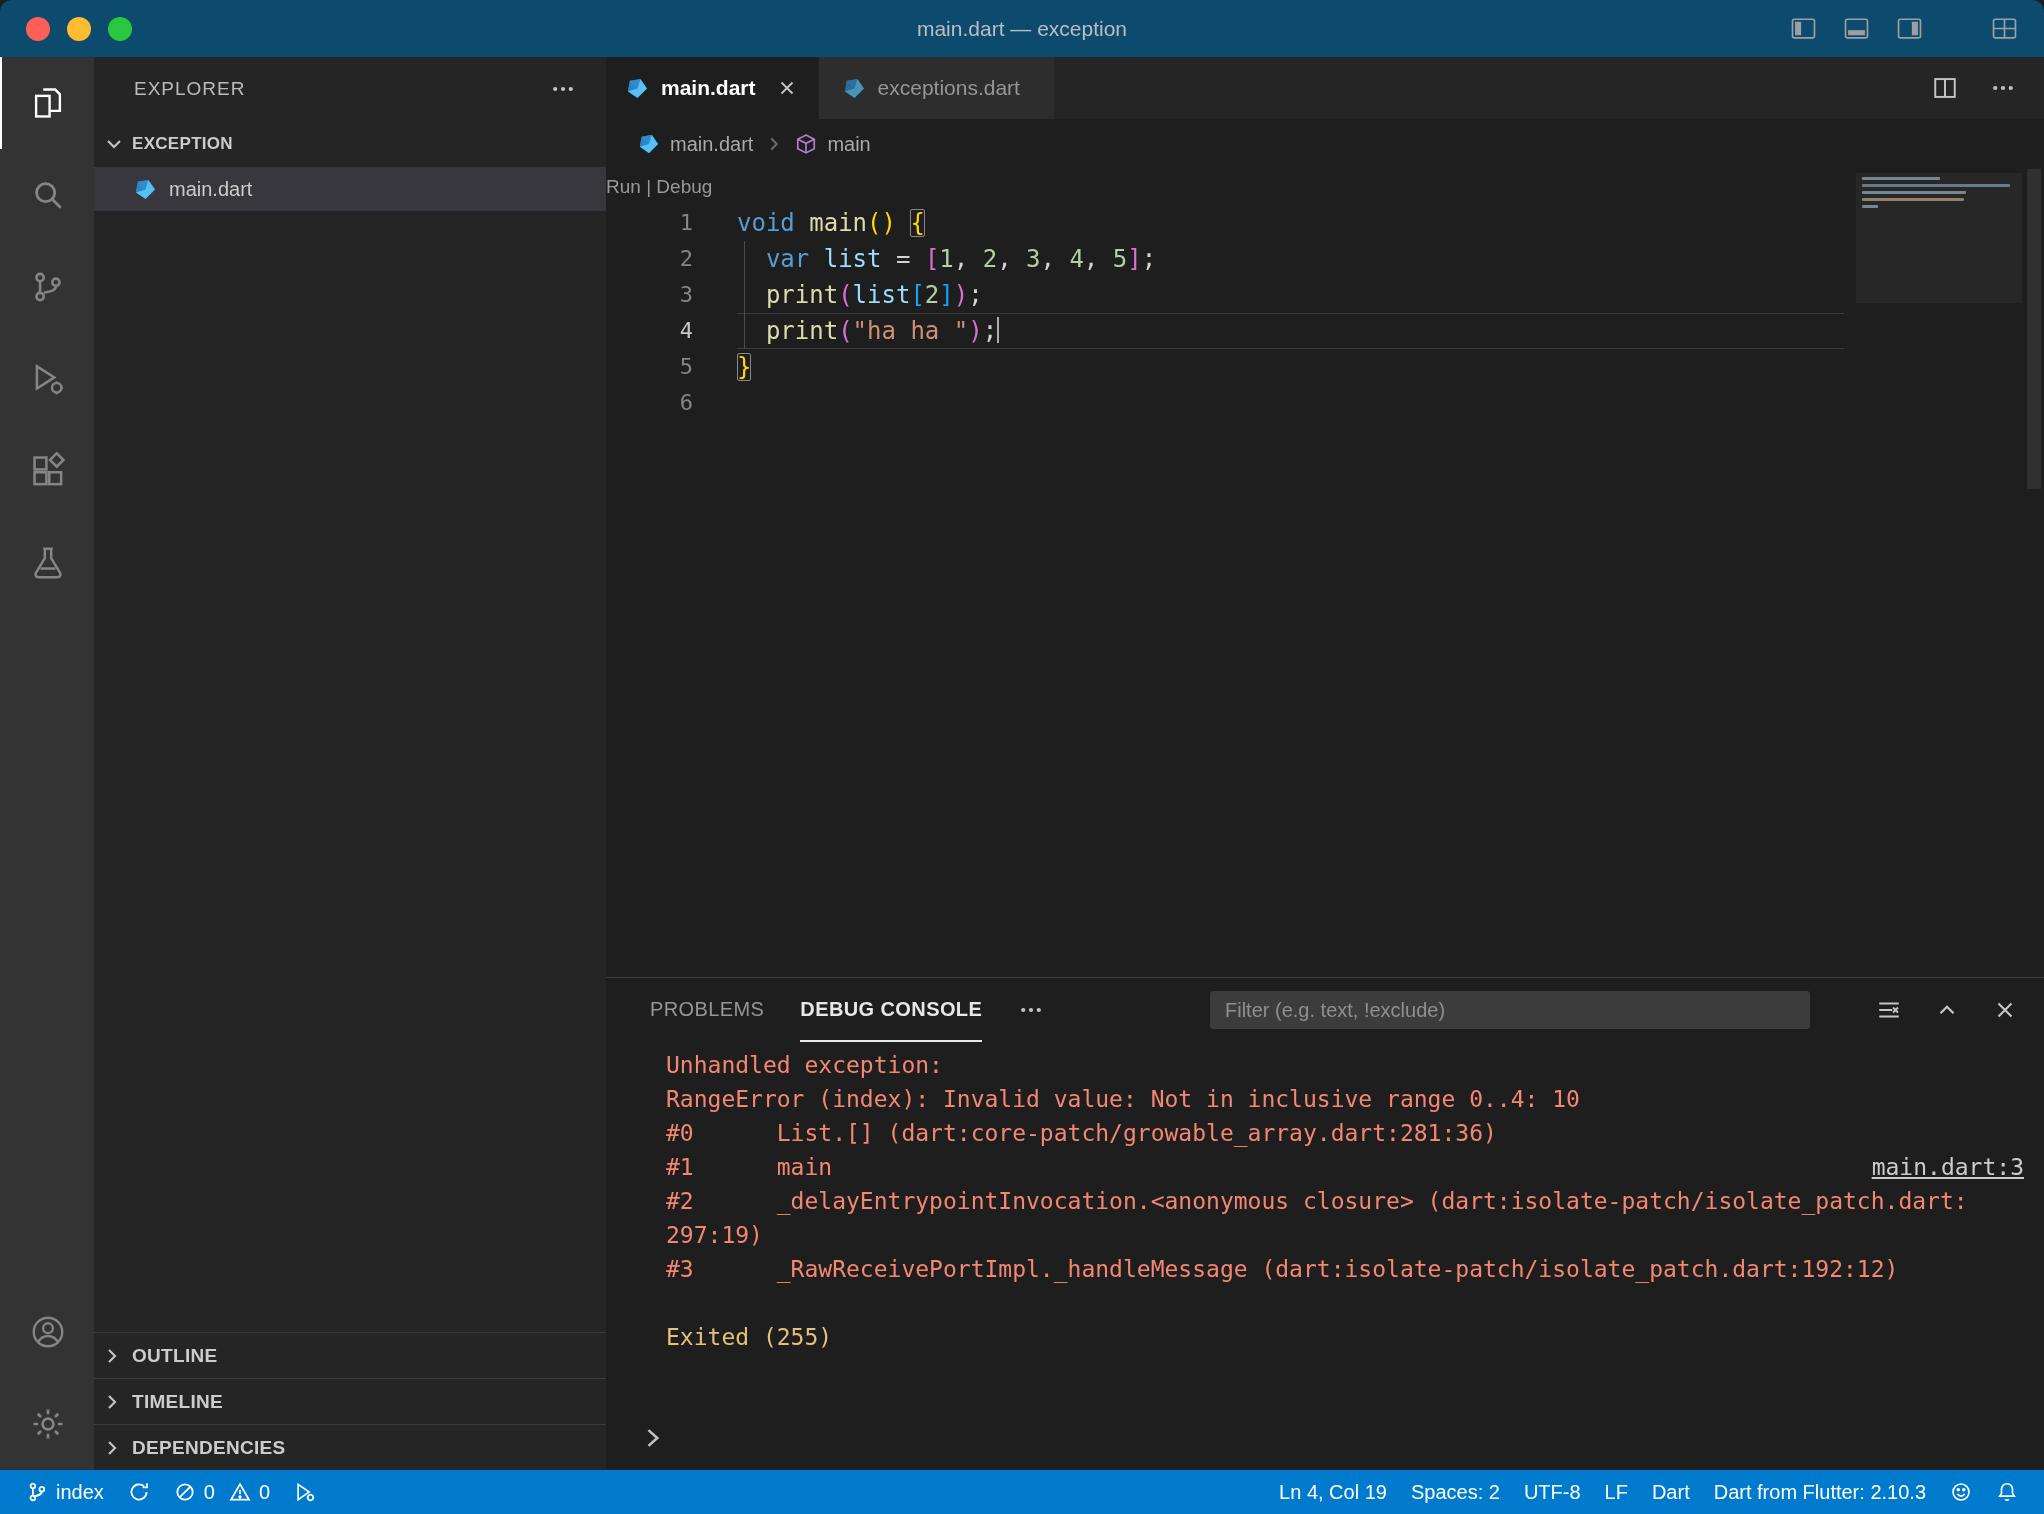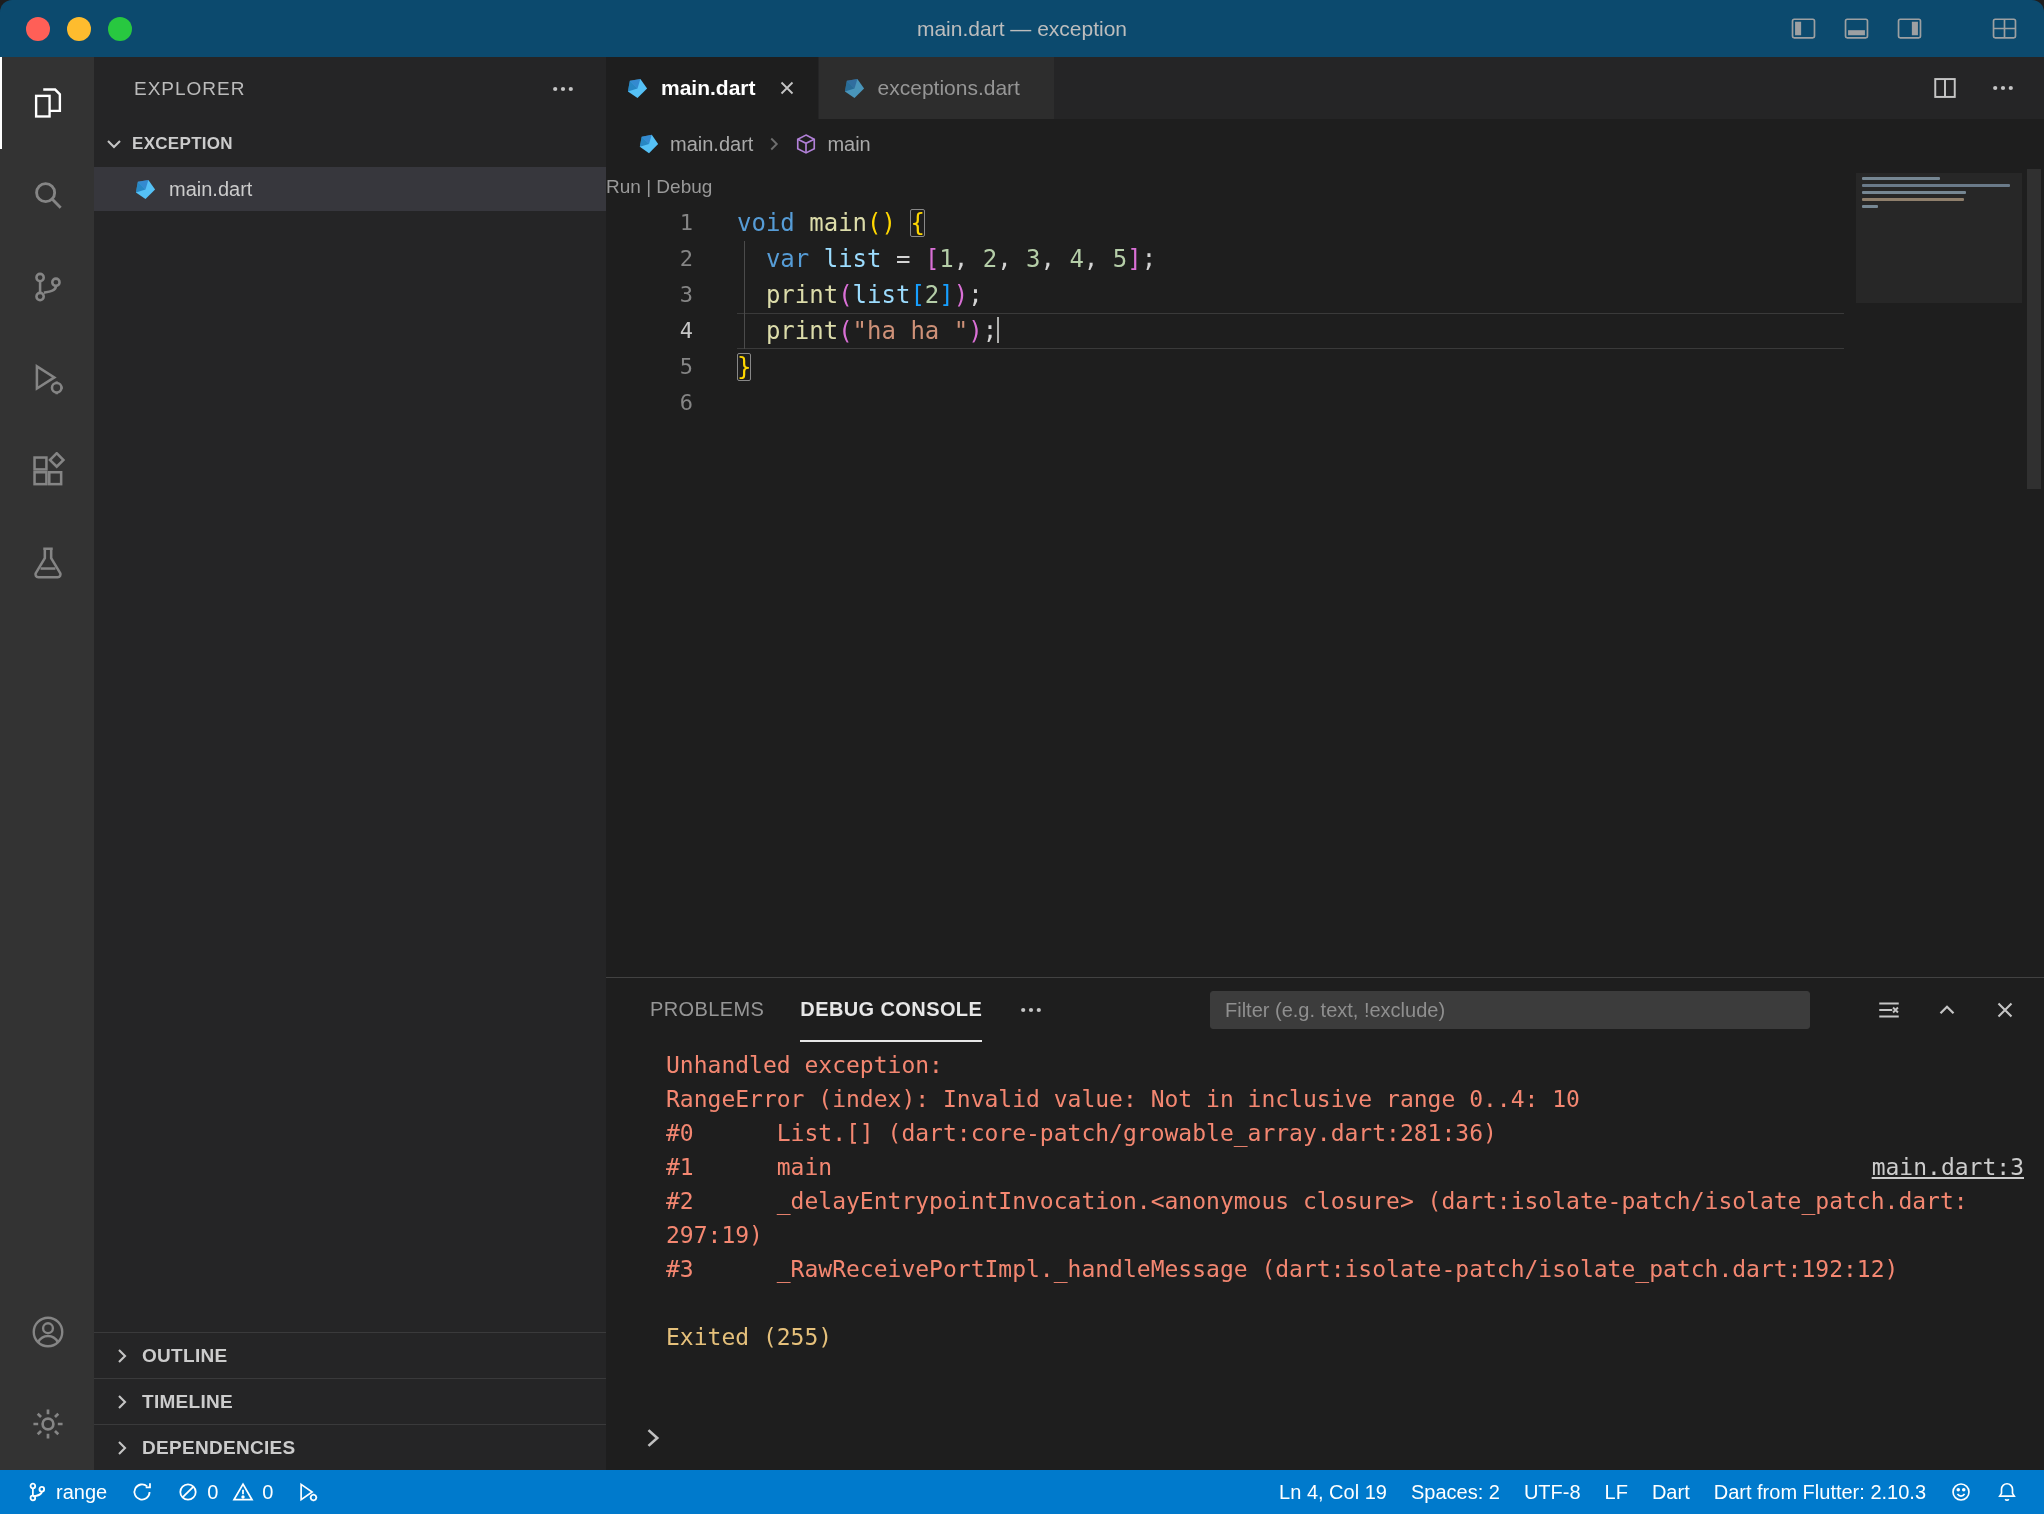--- a/index.html
+++ b/index.html
@@ -36,21 +36,21 @@
   
   .sidebar { width:512px; background:#252526; display:flex; flex-direction:column; flex:none; }
   .sb-header { height:64px; display:flex; align-items:center; padding:0 30px 0 40px;
                color:#bbbbbb; font-size:19px; letter-spacing:1px; }
   .sb-header .more { margin-left:auto; color:#c5c5c5; }
   .sb-section { height:46px; display:flex; align-items:center; gap:6px; padding-left:8px;
                 color:#cccccc; font-weight:bold; font-size:17px; letter-spacing:.3px; }
   .file-row { height:44px; display:flex; align-items:center; gap:12px; padding-left:40px;
               background:#37373d; color:#cccccc; font-size:20px; }
   .sb-spacer { flex:1; }
-  .sb-bottom-row { height:46px; display:flex; align-items:center; gap:8px; padding-left:16px;
+  .sb-bottom-row { height:46px; display:flex; align-items:center; gap:8px; padding-left:6px;
                    font-weight:bold; font-size:19px; color:#cccccc;
                    border-top:1px solid rgba(204,204,204,.13); letter-spacing:.3px; }
   .chev { color:#c5c5c5; display:flex; }
 
   
   .editor-region { flex:1; display:flex; flex-direction:column; background:#1e1e1e; min-width:0; }
   .tabbar { height:62px; background:#252526; display:flex; align-items:stretch; flex:none; }
   .tab { display:flex; align-items:center; gap:12px; padding:0 20px; font-size:21px; }
   .tab.active { background:#1e1e1e; color:#ffffff; }
   .tab.inactive { background:#2d2d2d; color:#969696; margin-left:1px; padding:0 34px 0 24px; }
@@ -475,21 +475,21 @@
   <div class="statusbar">
     <div class="st-item">
       <span>
         <svg viewBox="0 0 16 16" width="22" height="22" fill="none" stroke="currentColor" stroke-width="1.3">
             <circle cx="5" cy="3.6" r="1.7"></circle>
             <circle cx="5" cy="12.4" r="1.7"></circle>
             <circle cx="11.5" cy="6" r="1.7"></circle>
             <path d="M5 5.3v5.4M11.5 7.7c0 2.6-3.2 3-6.5 3.4"></path>
           </svg>
       </span>
-      <span>range</span>
+      <span>index</span>
     </div>
     <div class="st-item">
       <span>
         <svg viewBox="0 0 16 16" width="22" height="22" fill="none" stroke="currentColor" stroke-width="1.3">
             <path d="M13.5 8A5.5 5.5 0 1 1 11.7 3.9"></path>
             <path d="M13.8 1.6v3.1h-3.1"></path>
           </svg>
       </span>
     </div>
     <div class="st-item">

